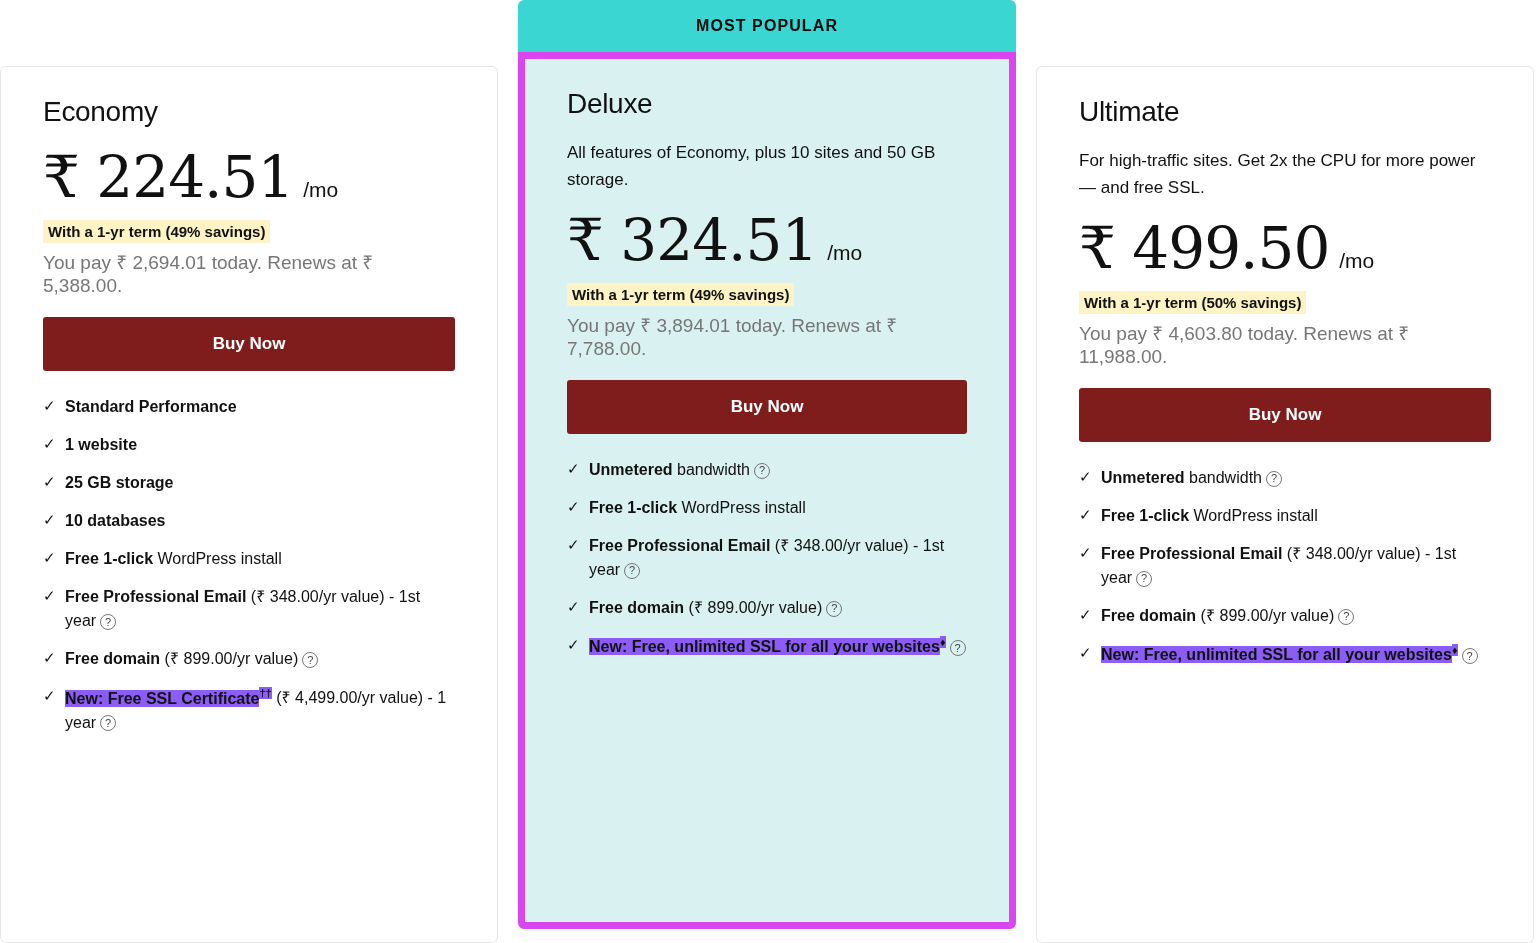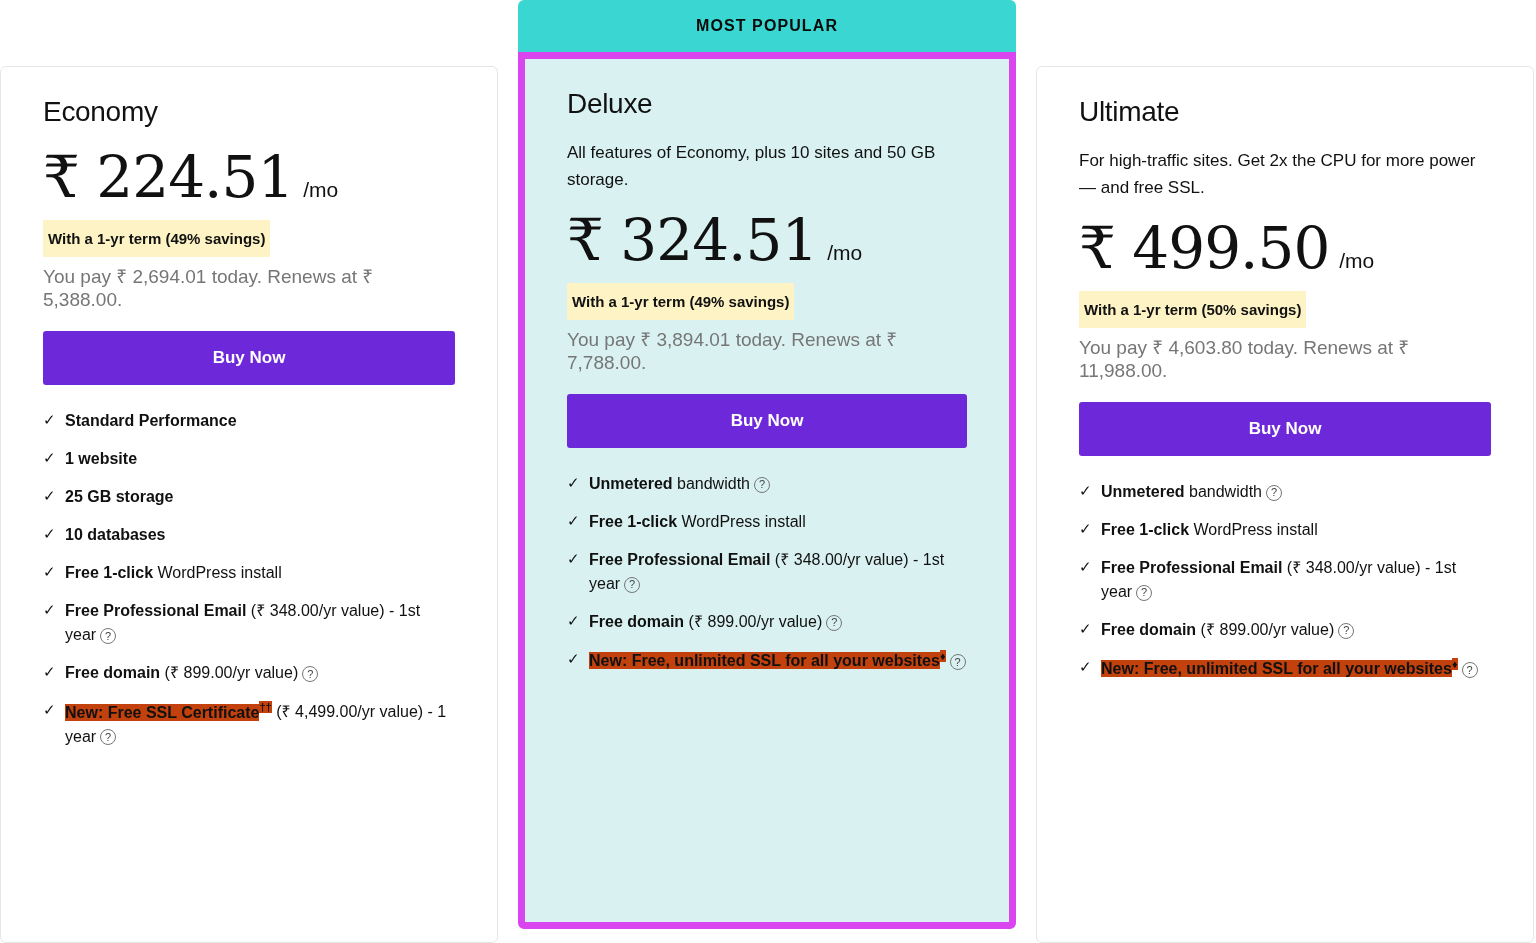--- a/index.html
+++ b/index.html
@@ -83,32 +83,32 @@
     color: #111111;
     margin-left: 10px;
     font-family: "Liberation Sans", sans-serif;
   }
   .term-badge {
     display: inline-block;
     background: #fdf3c4;
     color: #111111;
     font-size: 15px;
     font-weight: bold;
-    padding: 10px 5px;
+    padding: 3px 5px;
     margin: 0 16px 6px 0;
   }
   .renew-note {
     font-size: 19px;
     color: #767676;
     margin: 0 0 20px 0;
   }
   .buy-btn {
     display: block;
     width: 100%;
-    background: #6d28d9;
+    background: #7f1d1d;
     color: #ffffff;
     border: none;
     border-radius: 3px;
     font-size: 17px;
     font-weight: bold;
     padding: 17px 8px;
     cursor: pointer;
     font-family: "Liberation Sans", sans-serif;
     margin-bottom: 24px;
   }
@@ -128,21 +128,21 @@
   .check {
     flex: 0 0 auto;
     width: 22px;
     color: #111111;
     font-size: 15px;
     line-height: 1.5;
   }
   .feat-text { flex: 1 1 auto; }
   .feat-text b { font-weight: bold; }
   .hl {
-    background: #c2410c;
+    background: #8b5cf6;
     font-weight: bold;
   }
   .qmark {
     display: inline-flex;
     align-items: center;
     justify-content: center;
     width: 16px;
     height: 16px;
     border: 1px solid #767676;
     border-radius: 50%;

